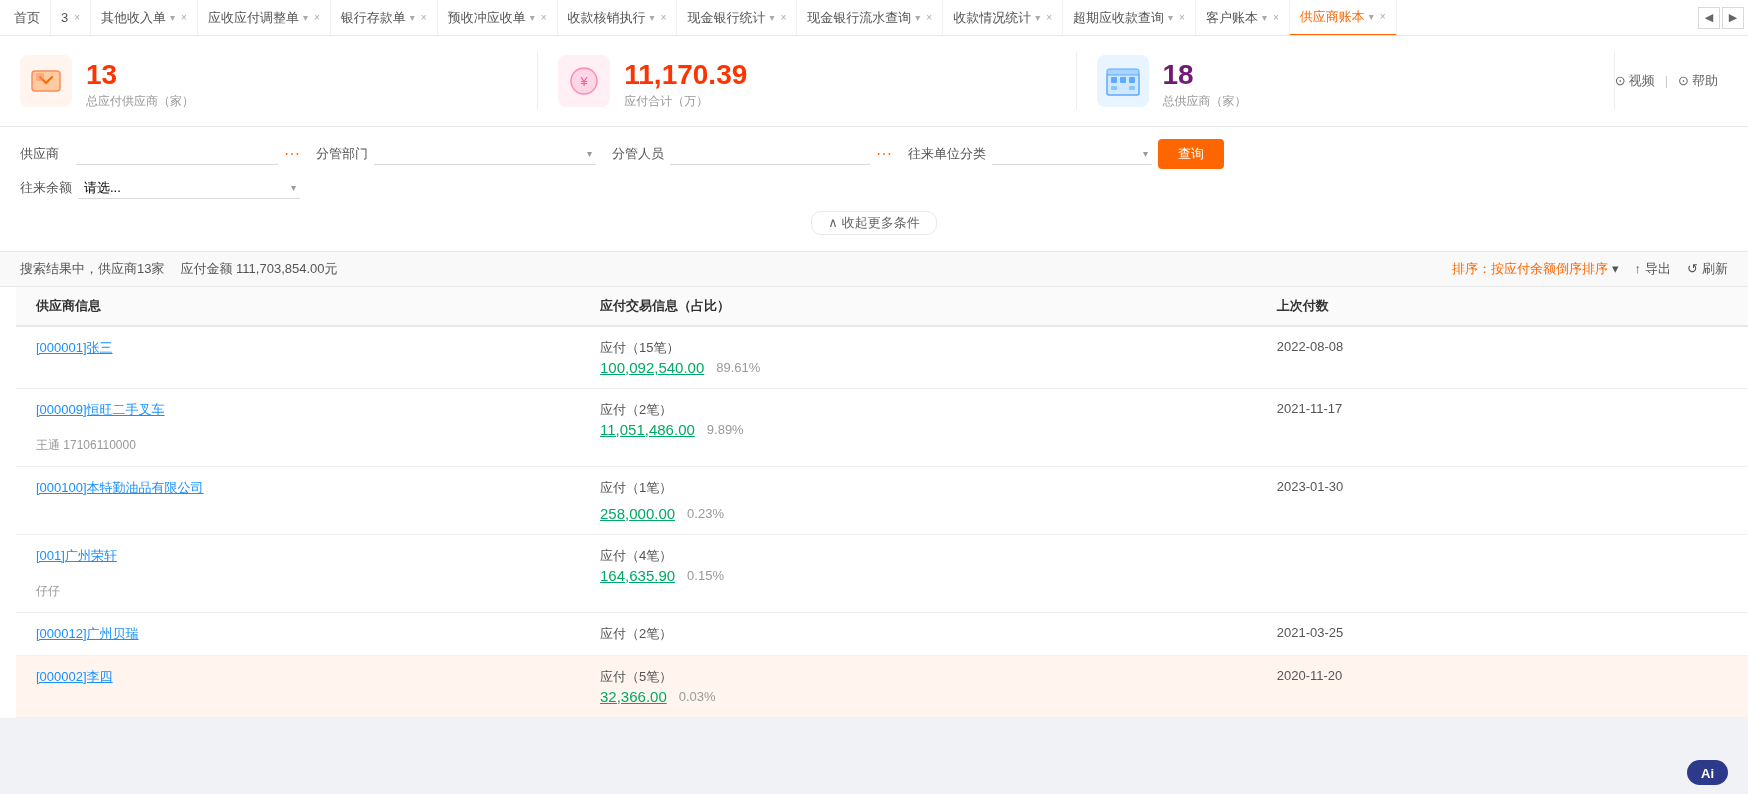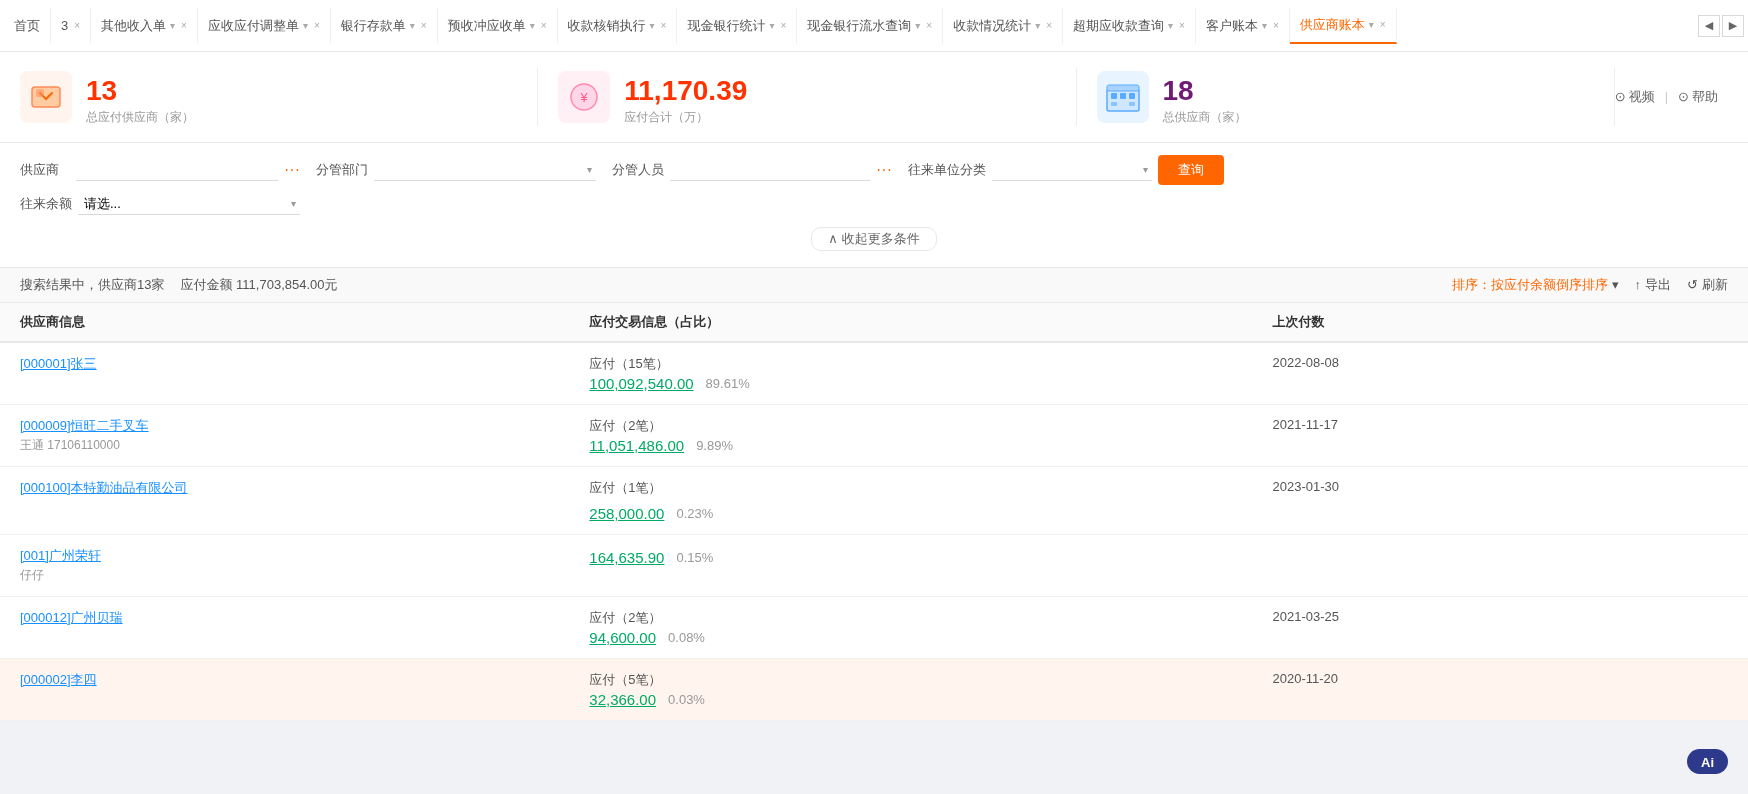--- a/index.html
+++ b/index.html
@@ -4,21 +4,21 @@
   <style>
     * { box-sizing: border-box; margin: 0; padding: 0; font-family: 'Microsoft YaHei', SimHei, sans-serif; font-size: 13px; }
     body { background: #f0f2f5; }
 
     
     .top-nav {
       display: flex;
       align-items: center;
       background: #fff;
       border-bottom: 1px solid #e8e8e8;
-      height: 52px;
+      height: 36px;
       overflow: hidden;
       padding: 0 4px;
     }
     .nav-tab {
       display: inline-flex;
       align-items: center;
       padding: 0 10px;
       height: 36px;
       white-space: nowrap;
       cursor: pointer;
@@ -226,20 +226,21 @@
     }
     .result-bar .result-info { display: flex; gap: 16px; }
     .result-bar .actions { display: flex; align-items: center; gap: 16px; color: #555; }
     .result-bar .actions span { cursor: pointer; display: flex; align-items: center; gap: 4px; }
     .result-bar .sort-label { color: #ff6600; }
 
     
     .main-table {
       background: #fff;
       width: 100%;
+      padding-left: 16px;
     }
     .table-header {
       display: flex;
       padding: 10px 20px;
       border-bottom: 2px solid #e8e8e8;
       background: #fafafa;
     }
     .th-supplier { flex: 2.5; font-size: 13px; color: #333; font-weight: 600; }
     .th-transaction { flex: 3; font-size: 13px; color: #333; font-weight: 600; }
     .th-lastpay { flex: 2; font-size: 13px; color: #333; font-weight: 600; }
@@ -259,21 +260,21 @@
 
     .supplier-link {
       color: #1890ff;
       text-decoration: underline;
       cursor: pointer;
       font-size: 13px;
     }
     .supplier-sub {
       font-size: 12px;
       color: #999;
-      margin-top: 2px;
+      margin-top: 18px;
     }
     .trans-label { font-size: 13px; color: #555; }
     .trans-amount { font-size: 15px; color: #00aa66; font-weight: 500; cursor: pointer; text-decoration: underline; }
     .trans-pct { font-size: 13px; color: #999; margin-left: 12px; }
     .last-pay-date { font-size: 13px; color: #555; }
   </style>
 </head>
 <body>
 
 <div class="top-nav">
@@ -528,40 +529,37 @@
       <span class="last-pay-date">2023-01-30</span>
     </div>
   </div>
 
   <div class="table-row">
     <div class="td-supplier">
       <div class="supplier-link">[001]广州荣轩</div>
       <div class="supplier-sub">仔仔</div>
     </div>
     <div class="td-transaction">
+      <div class="trans-label">应付（4笔）</div>
       <div style="display:flex;align-items:center;margin-top:2px;">
         <span class="trans-amount">164,635.90</span>
         <span class="trans-pct">0.15%</span>
       </div>
     </div>
     <div class="td-lastpay">
       <span class="last-pay-date"></span>
     </div>
   </div>
 
   <div class="table-row">
     <div class="td-supplier">
       <div class="supplier-link">[000012]广州贝瑞</div>
     </div>
     <div class="td-transaction">
       <div class="trans-label">应付（2笔）</div>
-      <div style="display:flex;align-items:center;margin-top:2px;">
-        <span class="trans-amount">94,600.00</span>
-        <span class="trans-pct">0.08%</span>
-      </div>
     </div>
     <div class="td-lastpay">
       <span class="last-pay-date">2021-03-25</span>
     </div>
   </div>
 
   <div class="table-row highlighted">
     <div class="td-supplier">
       <div class="supplier-link">[000002]李四</div>
     </div>
@@ -571,15 +569,15 @@
         <span class="trans-amount">32,366.00</span>
         <span class="trans-pct">0.03%</span>
       </div>
     </div>
     <div class="td-lastpay">
       <span class="last-pay-date">2020-11-20</span>
     </div>
   </div>
 </div>
 
-<div style="position:fixed;bottom:20px;right:20px;background:#2d3a8c;color:#fff;border-radius:20px;padding:4px 14px;font-size:15px;font-weight:bold;cursor:pointer;z-index:999;">
+<div style="position:fixed;bottom:9px;right:20px;background:#2d3a8c;color:#fff;border-radius:20px;padding:4px 14px;font-size:15px;font-weight:bold;cursor:pointer;z-index:999;">
   <span>Ai</span>
 </div>
 
 </body></html>

